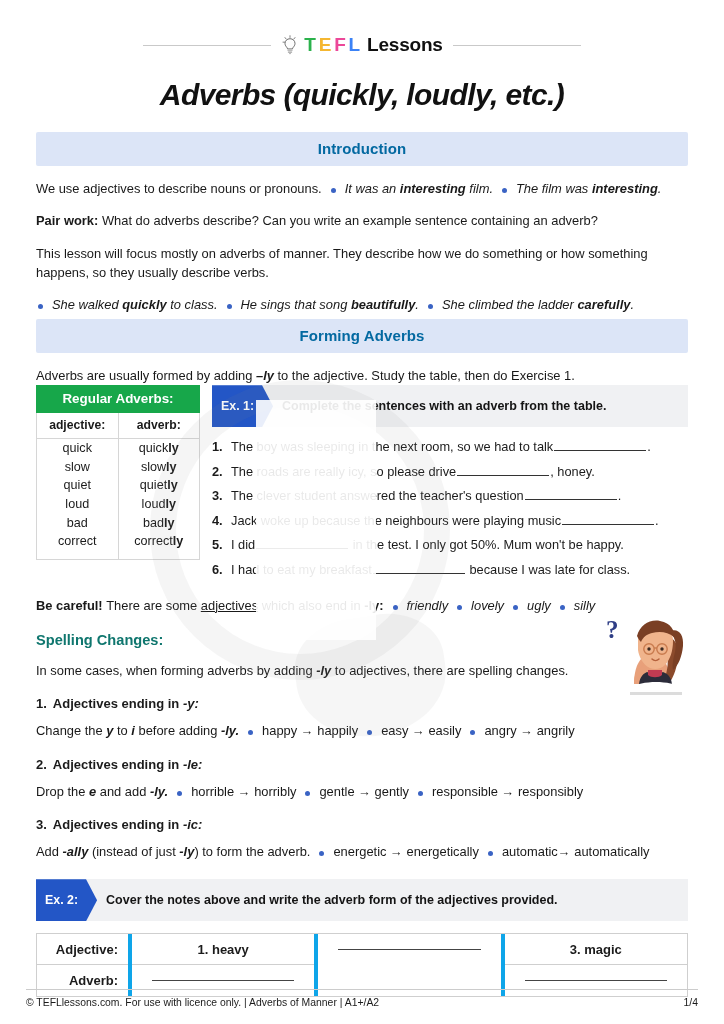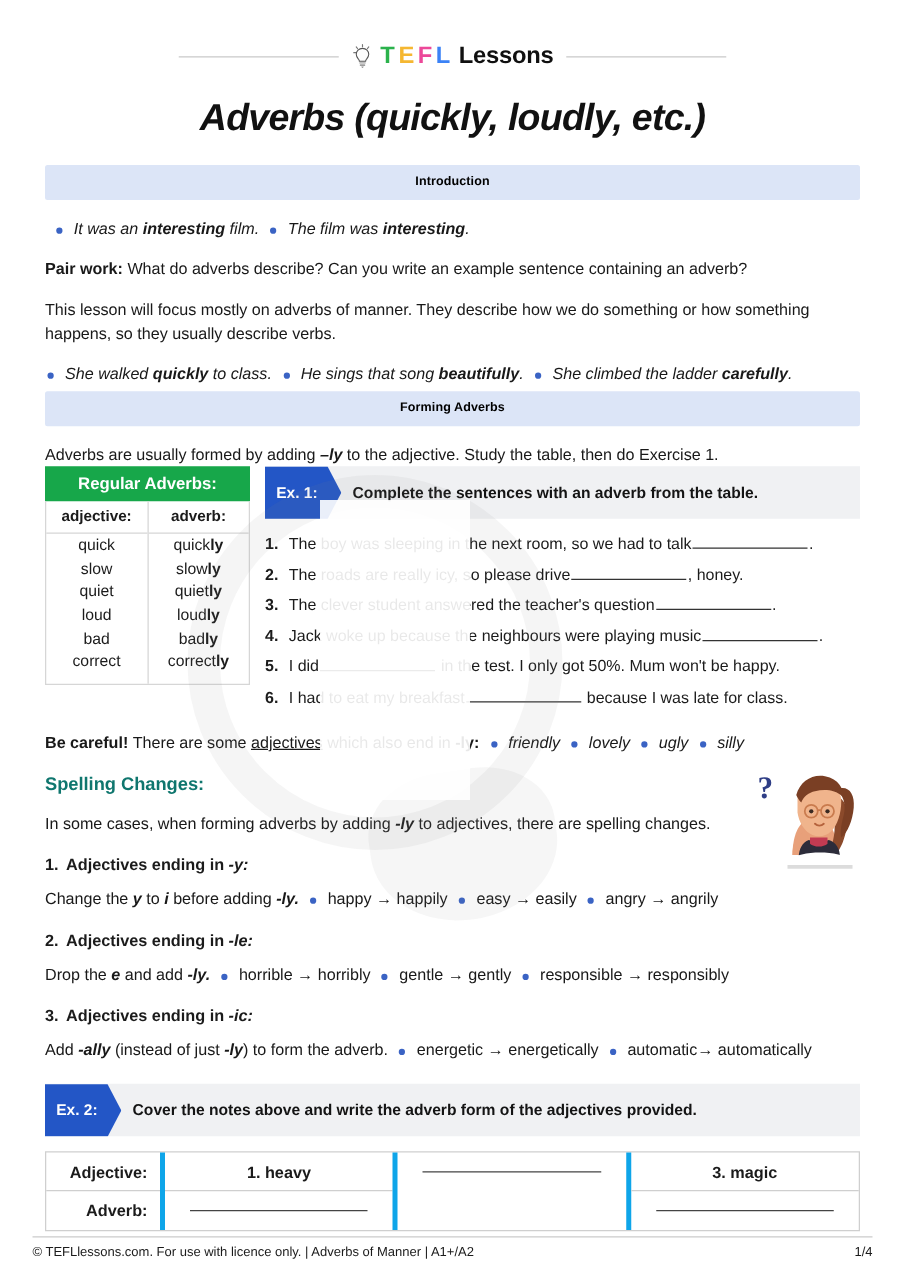--- a/index.html
+++ b/index.html
@@ -65,23 +65,23 @@
     letter-spacing: -0.6px;
     margin: 22px 0 20px;
     color: #111;
     font-style: italic;
   }
 
   
   .banner {
     background: #dce5f7;
     text-align: center;
-    font-size: 10px;
+    font-size: 15px;
     font-weight: 700;
-    color: #000000;
+    color: #0369a1;
     padding: 8px 0 9px;
     letter-spacing: 0.1px;
     border-radius: 2px;
   }
   .banner.forming { margin-top: 4px; }
 
   
   .para { font-size: 12.9px; line-height: 1.5; margin: 13px 0 0; color: #191919; }
   i { font-style: italic; }
   b, strong { font-weight: 700; }
@@ -212,20 +212,21 @@
       <span class="lessons">Lessons</span>
     </div>
     <div class="brandline"></div>
   </div>
 
   <h1 class="title">Adverbs (quickly, loudly, etc.)</h1>
 
   <div class="banner">Introduction</div>
 
   <div class="inline-row para">
+    <span class="seg">We use adjectives to describe nouns or pronouns.</span>
     <span class="bullet"></span>
     <span class="seg"><i><span>It was an </span><b>interesting</b><span> film.</span></i></span>
     <span class="bullet"></span>
     <span class="seg"><i><span>The film was </span><b>interesting</b><span>.</span></i></span>
   </div>
 
   <div class="para">
     <b>Pair work:</b>
     <span>What do adverbs describe?  Can you write an example sentence containing an adverb?</span>
   </div>

